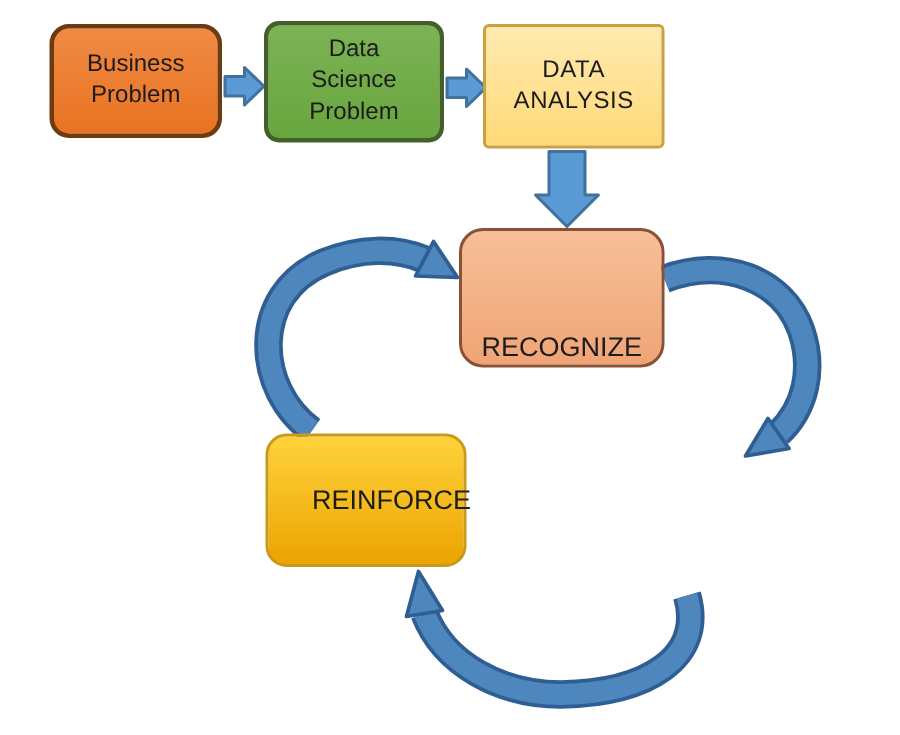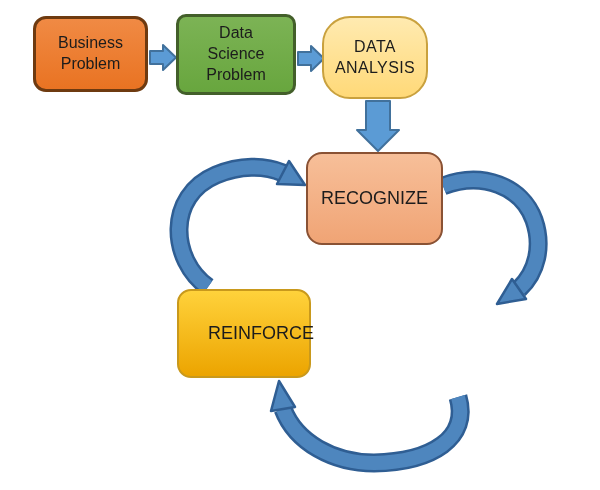--- a/index.html
+++ b/index.html
@@ -16,28 +16,28 @@
     left:33px; top:16px; width:115px; height:76px; padding:16px 8px;
     background:linear-gradient(180deg,#F08A44,#E97322);
     border:3px solid #6E3A10; border-radius:13px; font-size:16px;
   }
   .node-datascience {
     left:176px; top:14px; width:120px; height:81px; padding:0 18px;
     background:linear-gradient(180deg,#7CB355,#68A63E);
     border:3px solid #435F2A; border-radius:10px; font-size:16px;
   }
   .node-dataanalysis {
-    left:322px; top:16px; width:106px; height:83px; padding:0 22px;
+    left:322px; top:16px; width:121px; height:83px; padding:0 22px;
     background:linear-gradient(180deg,#FFEAB0,#FFD978);
-    border:2px solid #C9A13E; border-radius:28px; font-size:16px; letter-spacing:.4px;
+    border:2px solid #C9A13E; border-radius:4px; font-size:16px; letter-spacing:.4px;
   }
   .node-recognize {
     left:306px; top:152px; width:137px; height:93px;
     background:linear-gradient(180deg,#F7BF99,#F0A475);
-    border:2.5px solid #8A5234; border-radius:16px; font-size:18px;
+    border:2.5px solid #8A5234; border-radius:16px; font-size:18px;align-items:flex-end;
   }
   .node-reinforce {
     left:177px; top:289px; width:134px; height:89px;
     background:linear-gradient(180deg,#FFD23B,#ECA400);
     border:2px solid #C9991C; border-radius:14px; font-size:18px;padding-left:34px;
   }
   .node-ratify {
     left:442px; top:309px; width:125px; height:89px;
     background:linear-gradient(180deg,#EF883D,#EA7526);
     border:2.5px solid #FDFDFD; outline:1px solid #B9B9B9; border-radius:13px; font-size:18px;

